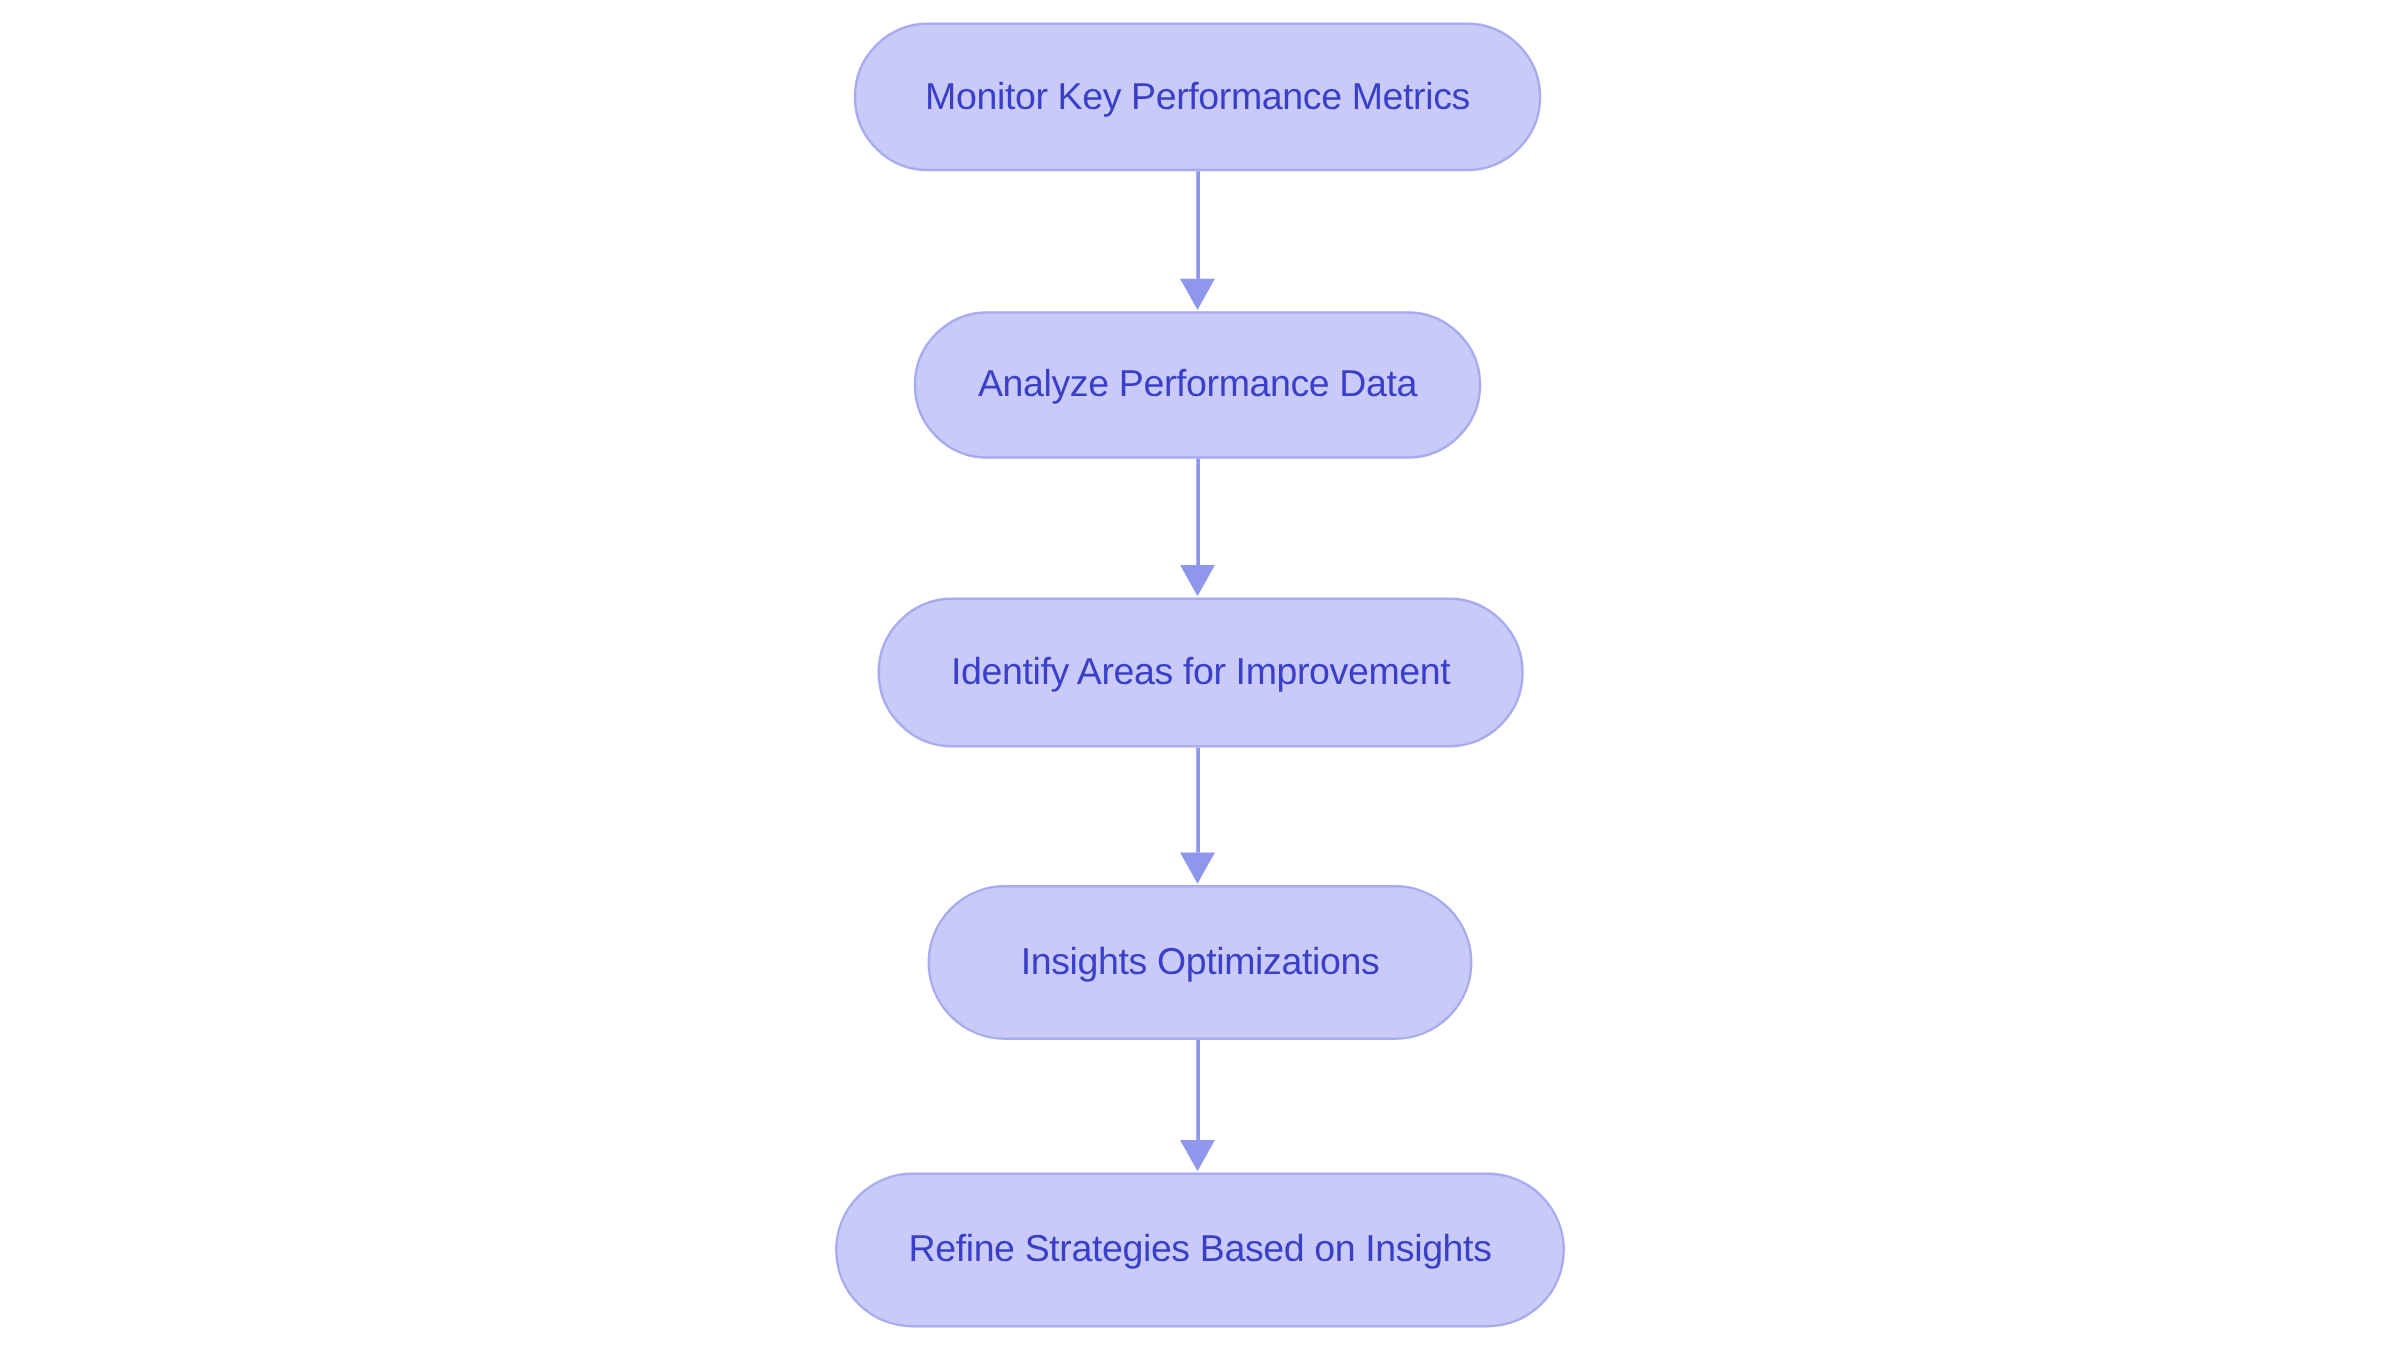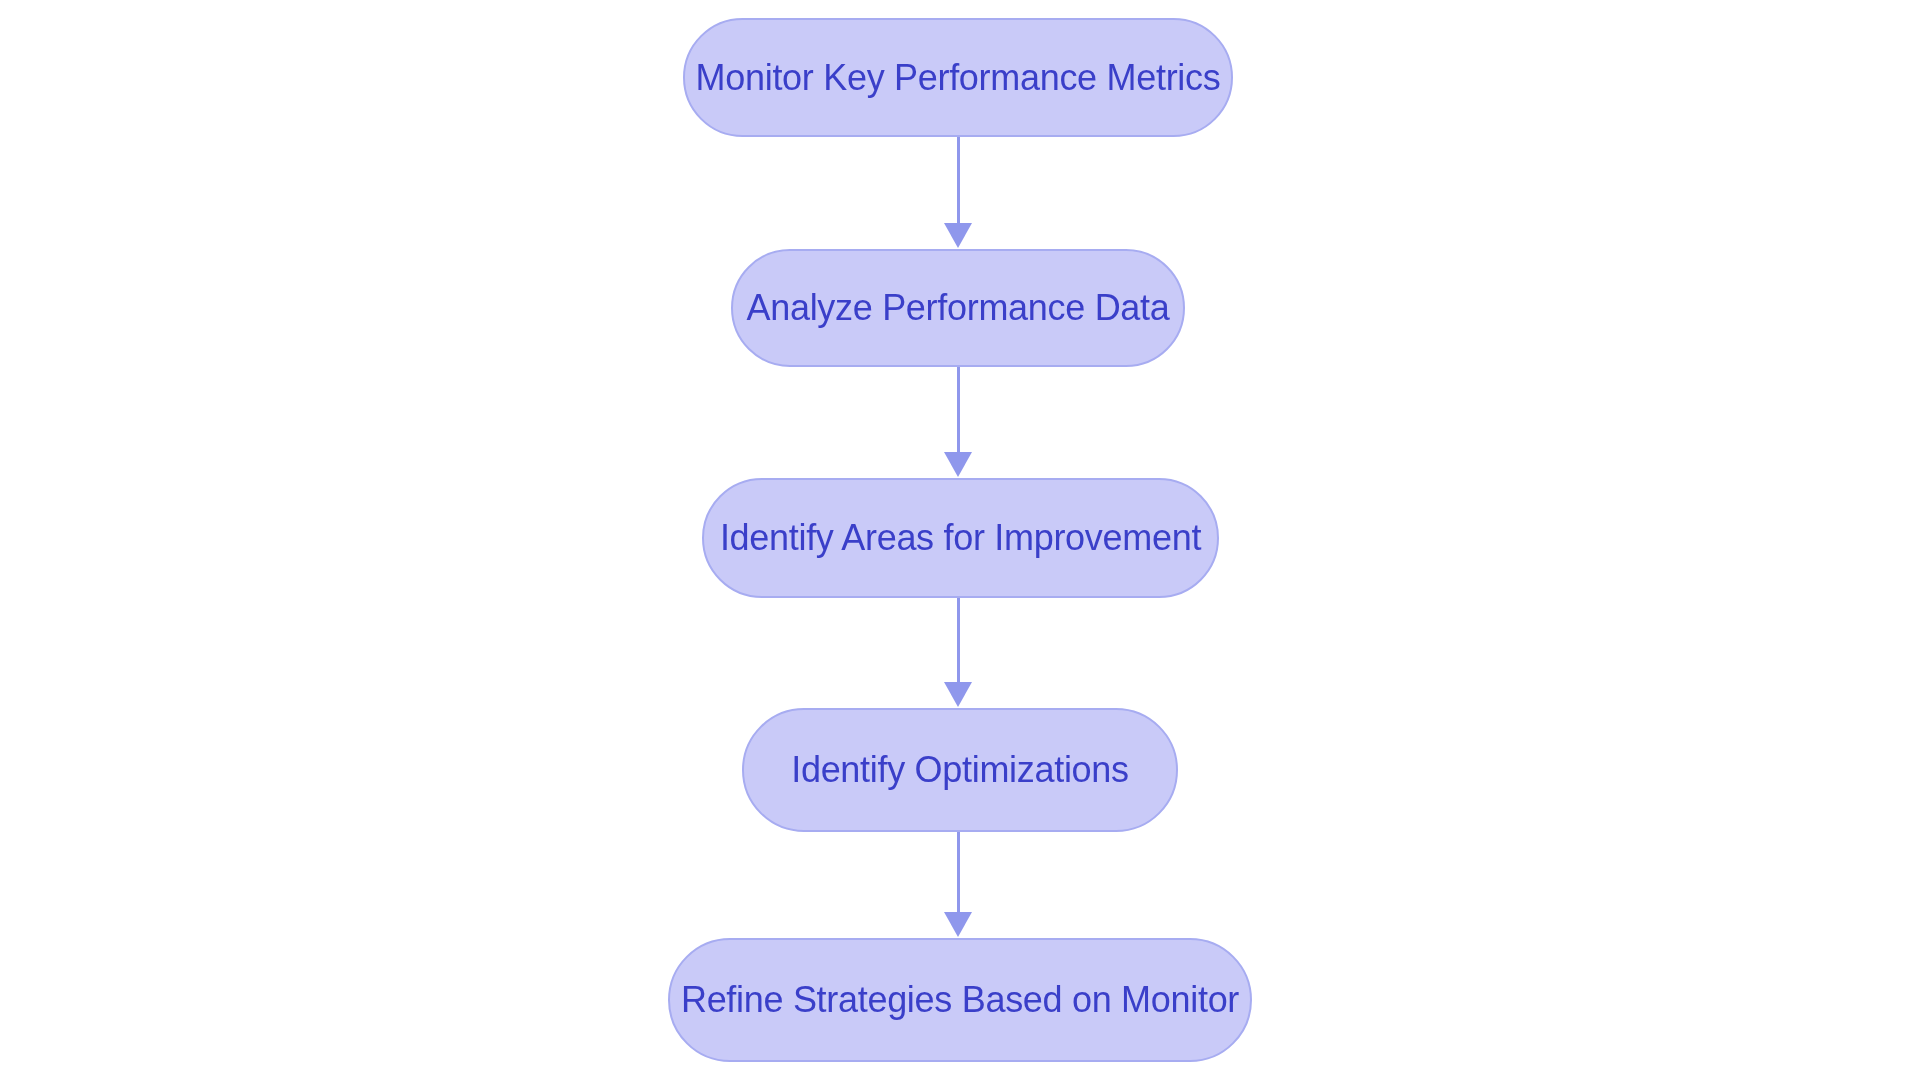--- a/index.html
+++ b/index.html
@@ -20,21 +20,21 @@
     box-sizing: border-box;
     background: var(--node-fill, #c9caf8);
     border: 2px solid var(--node-border, #a7acf1);
     border-radius: 62px;
     display: flex;
     align-items: center;
     justify-content: center;
   }
   .node .label {
     color: var(--node-text, #3a3fc9);
-    font-size: 36px;
+    font-size: 30px;
     letter-spacing: -0.3px;
     white-space: nowrap;
     text-align: center;
   }
   .arrow {
     position: absolute;
     width: 28px;
     display: flex;
     flex-direction: column;
     align-items: center;
@@ -78,25 +78,25 @@
   <div class="node" style="left:702px; top:478px; width:517px; height:120px;justify-content:center;">
     <span class="label">Identify Areas for Improvement</span>
   </div>
 
   <div class="arrow" style="left:944px; top:598px; height:109px;">
     <div class="arrow-line"></div>
     <div class="arrow-head"></div>
   </div>
 
   <div class="node" style="left:742px; top:708px; width:436px; height:124px;">
-    <span class="label">Identify Optimizations</span>
+    <span class="label">Insights Optimizations</span>
   </div>
 
   <div class="arrow" style="left:944px; top:832px; height:105px;">
     <div class="arrow-line"></div>
     <div class="arrow-head"></div>
   </div>
 
   <div class="node" style="left:668px; top:938px; width:584px; height:124px;">
-    <span class="label">Refine Strategies Based on Monitor</span>
+    <span class="label">Refine Strategies Based on Insights</span>
   </div>
 
 </div>
 
 </body></html>

